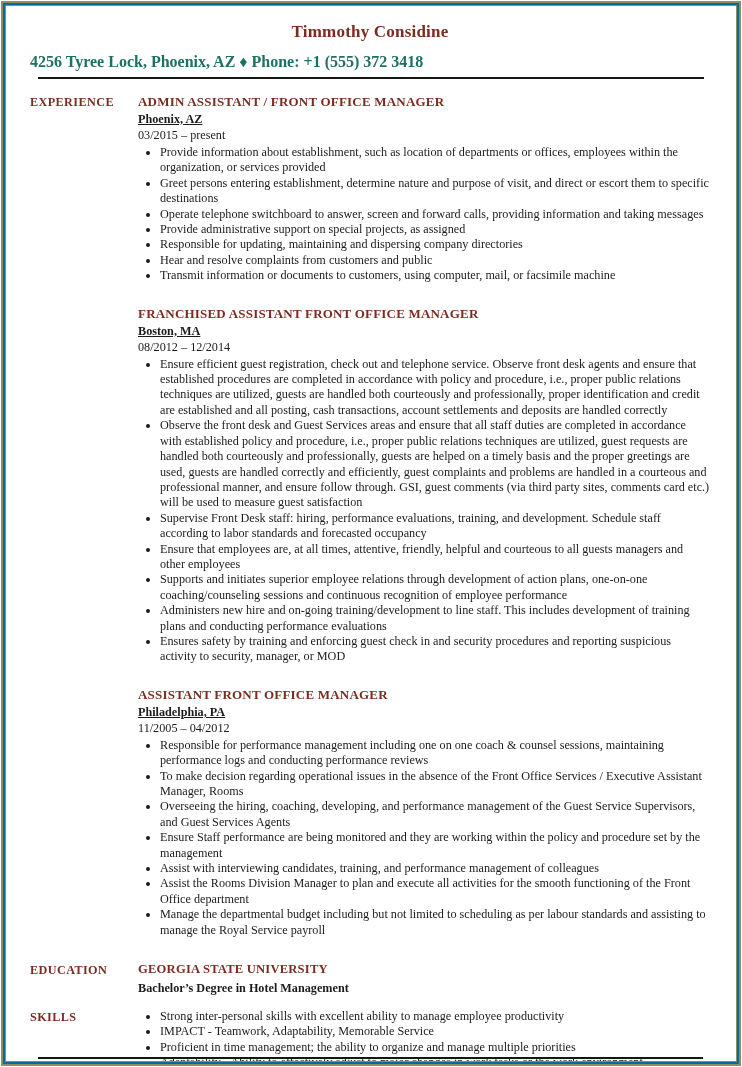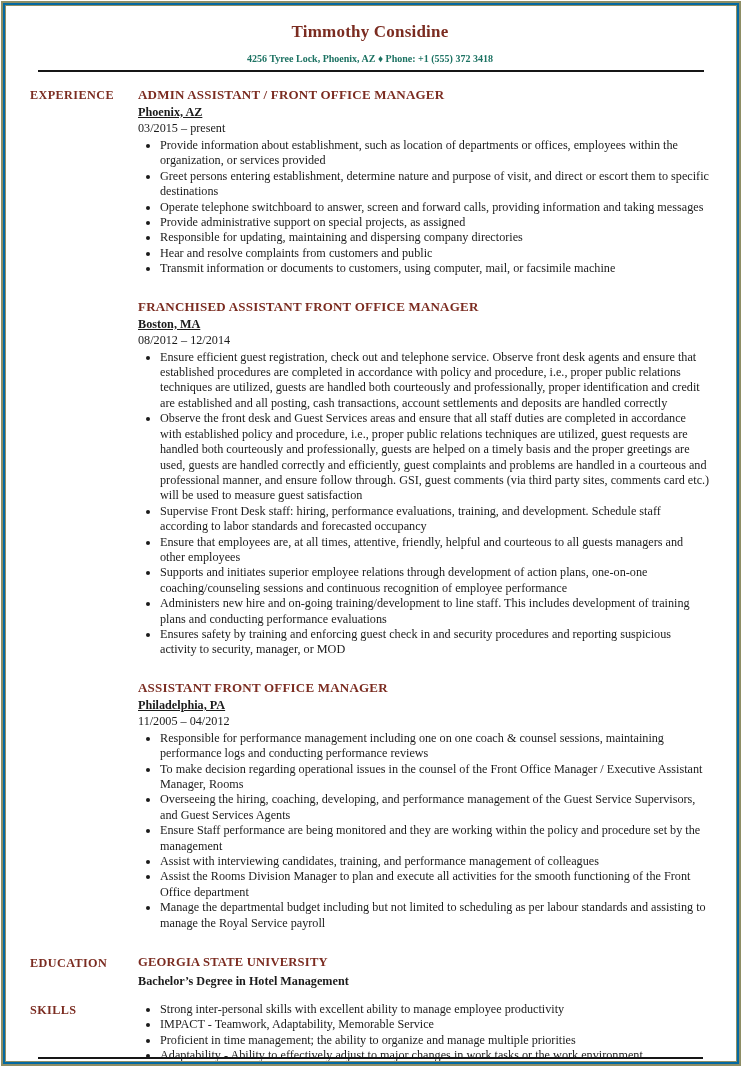--- a/index.html
+++ b/index.html
@@ -23,22 +23,22 @@
   .page{
     position:absolute;top:2px;left:2px;right:2px;bottom:2px;
     border:1px solid var(--border);background:#fff;overflow:hidden;
   }
   .content{padding:12px 26px 0 24px;}
   .name{
     margin-top:4px;text-align:center;font-weight:bold;
     font-size:17px;color:var(--heading);letter-spacing:0.2px;
   }
   .contact{
-    margin-top:11px;text-align:center;font-weight:bold;
-    font-size:10px;color:var(--teal);
+    margin-top:11px;font-weight:bold;
+    font-size:16px;color:var(--teal);
   }
   .top-rule{margin:6px 6px 0 8px;border-top:2px solid var(--rule);height:0;}
   main{margin-top:15px;}
   .row{display:flex;align-items:flex-start;}
   .sec-label{
     flex:0 0 108px;font-weight:bold;font-size:12.2px;
     color:var(--heading);letter-spacing:0.4px;padding-top:1px;
   }
   .sec-content{flex:1;min-width:0;}
   .job-title{
@@ -105,21 +105,21 @@
                   <li class="bullet">Administers new hire and on-going training/development to line staff. This includes development of training plans and conducting performance evaluations</li>
                   <li class="bullet">Ensures safety by training and enforcing guest check in and security procedures and reporting suspicious activity to security, manager, or MOD</li>
                 </ul>
               </div>
               <div class="job">
                 <div class="job-title">ASSISTANT FRONT OFFICE MANAGER</div>
                 <div class="job-location">Philadelphia, PA</div>
                 <div class="job-dates">11/2005 – 04/2012</div>
                 <ul class="bullets">
                   <li class="bullet">Responsible for performance management including one on one coach &amp; counsel sessions, maintaining performance logs and conducting performance reviews</li>
-                  <li class="bullet">To make decision regarding operational issues in the counsel of the Front Office Manager / Executive Assistant Manager, Rooms</li>
+                  <li class="bullet">To make decision regarding operational issues in the absence of the Front Office Services / Executive Assistant Manager, Rooms</li>
                   <li class="bullet">Overseeing the hiring, coaching, developing, and performance management of the Guest Service Supervisors, and Guest Services Agents</li>
                   <li class="bullet">Ensure Staff performance are being monitored and they are working within the policy and procedure set by the management</li>
                   <li class="bullet">Assist with interviewing candidates, training, and performance management of colleagues</li>
                   <li class="bullet">Assist the Rooms Division Manager to plan and execute all activities for the smooth functioning of the Front Office department</li>
                   <li class="bullet">Manage the departmental budget including but not limited to scheduling as per labour standards and assisting to manage the Royal Service payroll</li>
                 </ul>
               </div>
             </div>
         </section>
 

